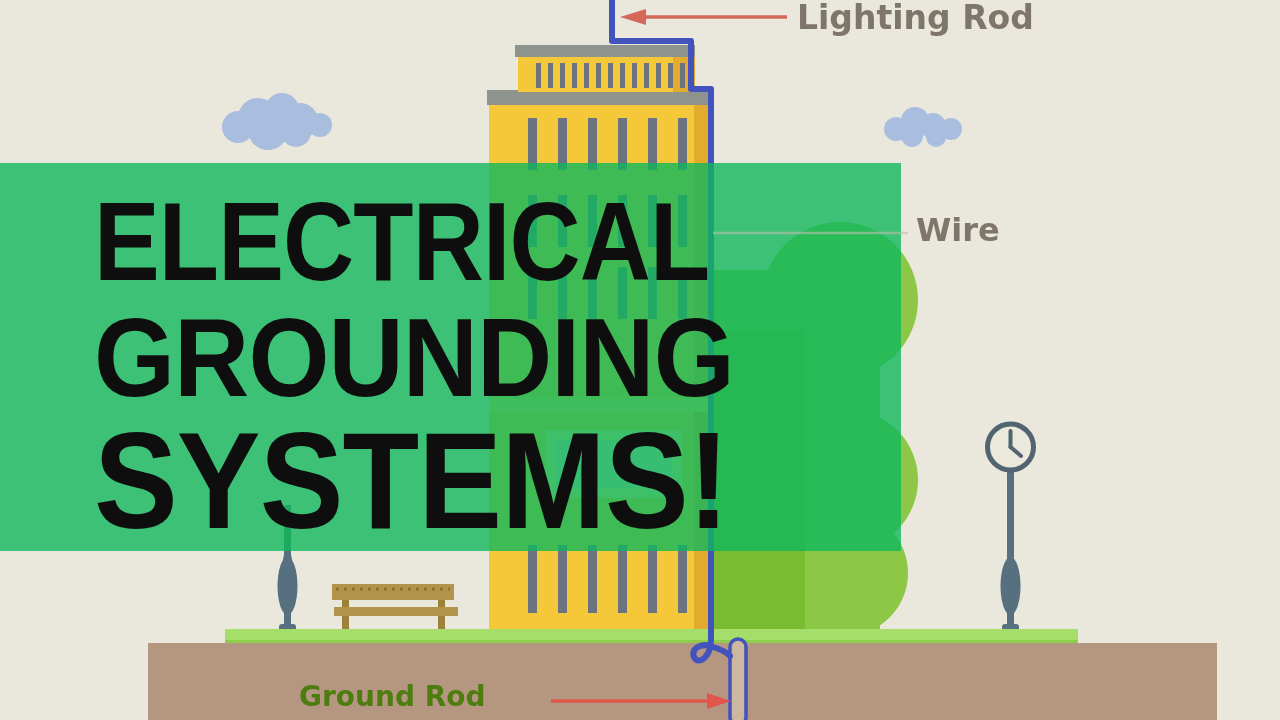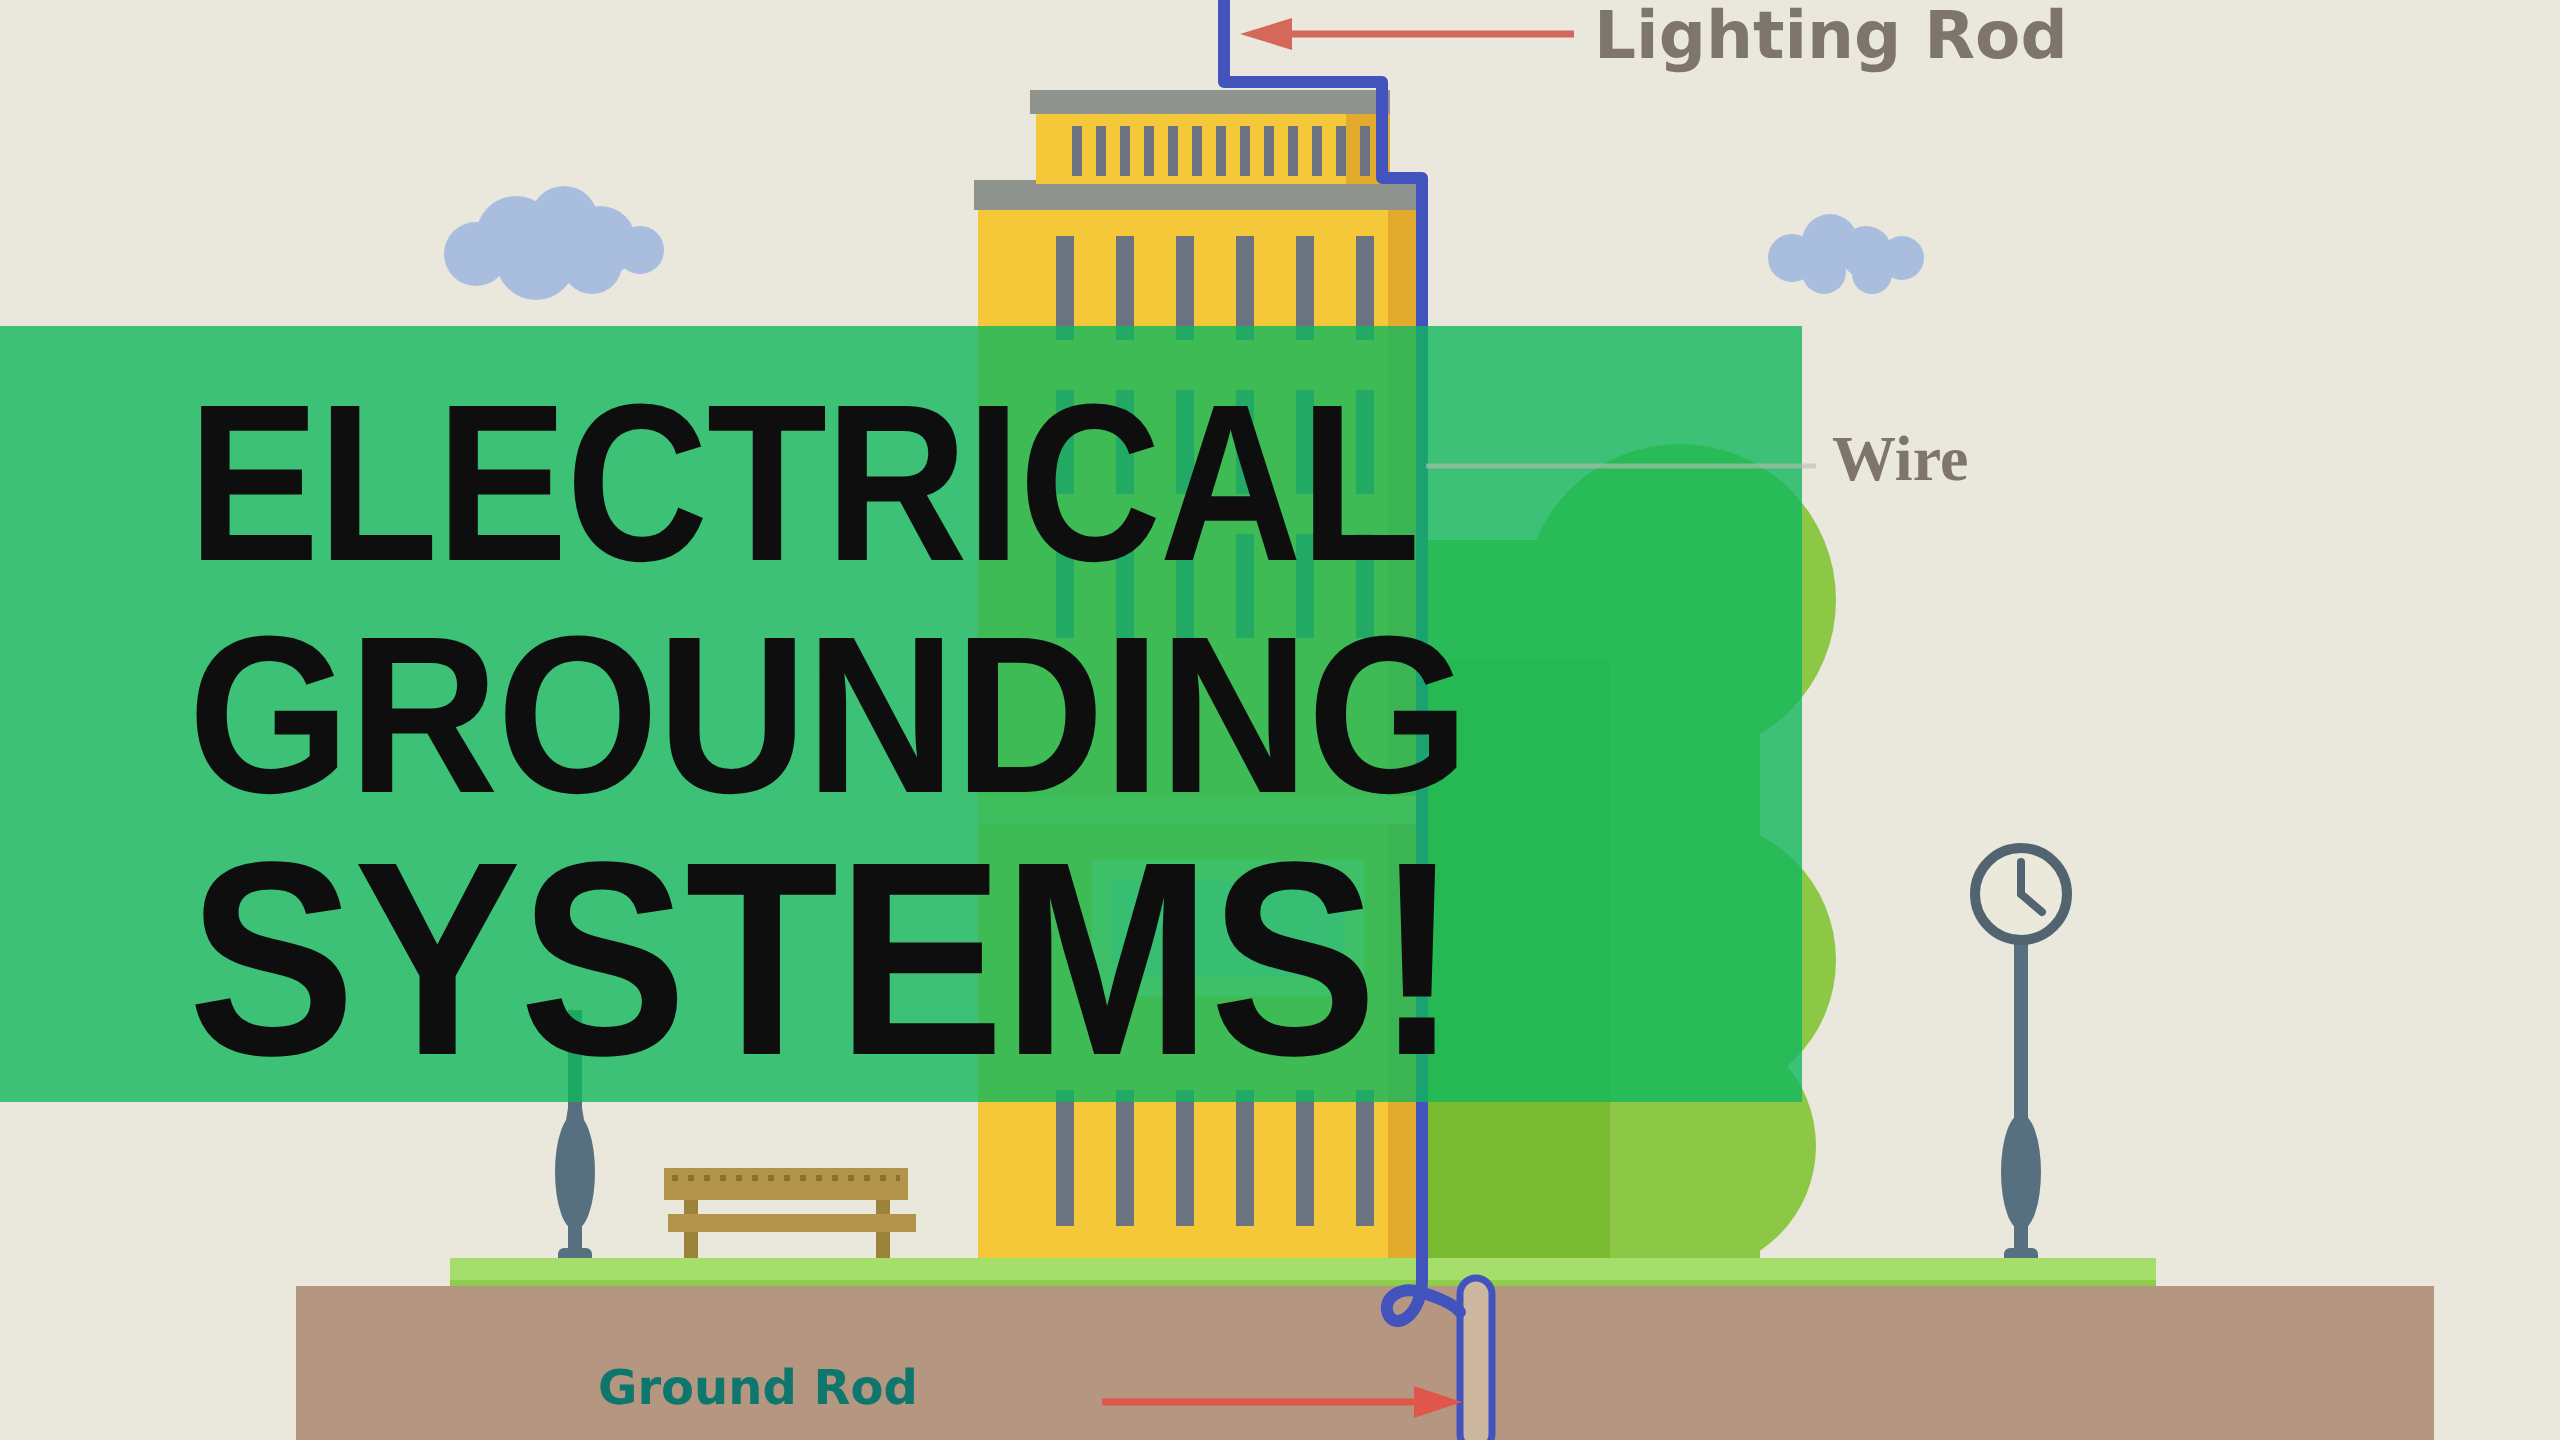--- a/index.html
+++ b/index.html
@@ -21,22 +21,22 @@
     transform-origin:left top;letter-spacing:-1px;
   }
   .title-line.l1{top:186px;font-size:112px;transform:scaleX(0.88);}
   .title-line.l2{top:302px;font-size:112px;transform:scaleX(0.93);}
   .title-line.l3{top:411px;font-size:138px;transform:scaleX(0.91);}
   .diagram-label{
     position:absolute;color:#7e766a;font-weight:bold;white-space:nowrap;
     font-family:"DejaVu Sans","Liberation Sans",sans-serif;
   }
   .lbl-lighting{left:797px;top:-2px;font-size:33px;}
-  .lbl-wire{left:916px;top:211px;font-size:32px;font-family:Liberation Serif, serif;}
-  .lbl-ground{left:299px;top:680px;font-size:24px;color:#0f766e;}
+  .lbl-wire{left:916px;top:211px;font-size:32px;}
+  .lbl-ground{left:299px;top:680px;font-size:28px;color:#4d7c0f;}
 </style>
 </head>
 <body>
 
 <div class="stage">
 
   <svg width="1280" height="720" viewBox="0 0 1280 720">
 
     <g fill="#a9bedf">
       <circle cx="238" cy="127" r="16"></circle>

